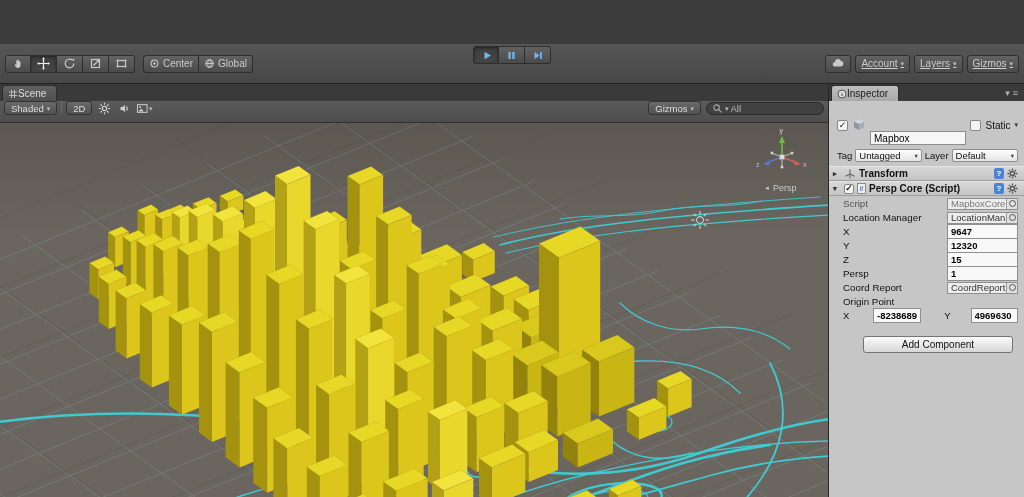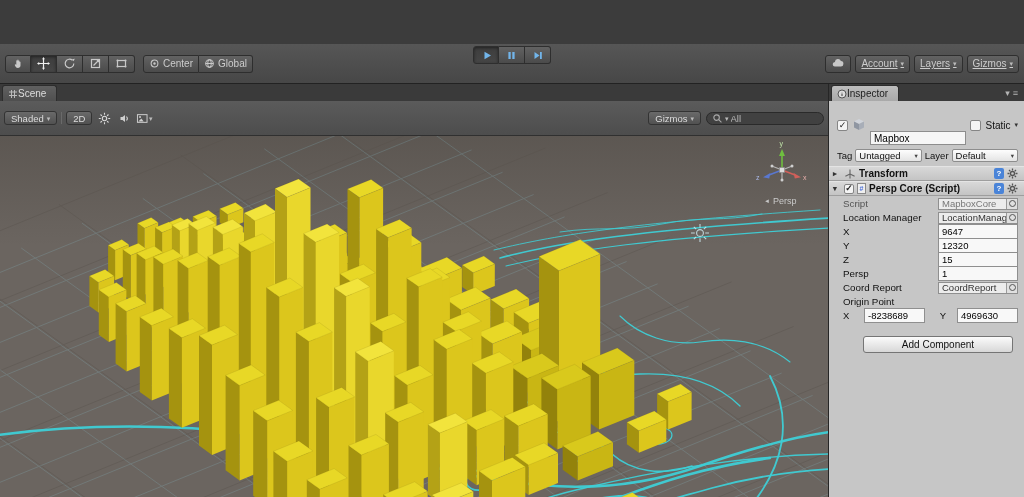--- a/index.html
+++ b/index.html
@@ -25,22 +25,22 @@
 
   
   .main { flex:1; display:flex; min-height:0; }
   .scene-panel { width:828px; flex:none; display:flex; flex-direction:column; min-height:0; }
   .tabstrip { height:17px; flex:none; background:#3a3a3a; display:flex; align-items:flex-end; padding-left:2px; }
   .tab { height:16px; padding:0 10px 0 5px; background:linear-gradient(#606060,#4f4f4f); border:1px solid #2d2d2d;
          border-bottom:none; border-radius:3px 3px 0 0; color:#ddd; font-size:10px; display:flex; align-items:center; }
   .tabstrip.light .tab { background:linear-gradient(#bdbdbd,#a9a9a9); color:#1c1c1c; }
   .strip-menu { margin-left:auto; padding:0 6px 3px 0; color:#b5b5b5; font-size:9px; display:flex; gap:3px; align-items:center; }
 
-  .scene-toolbar { height:35px; flex:none; background:linear-gradient(#5b5b5b,#4d4d4d); border-bottom:1px solid #303030;
-                   display:flex; align-items:center; padding:0 4px; gap:4px; }
+  .scene-toolbar { height:22px; flex:none; background:linear-gradient(#5b5b5b,#4d4d4d); border-bottom:1px solid #303030;
+                   display:flex; align-items:flex-start; padding:0 4px; gap:4px; }
   .sbtn { height:14px; background:linear-gradient(#6a6a6a,#515151); border:1px solid #333; border-radius:3px;
           color:#ddd; display:flex; align-items:center; padding:0 6px; gap:3px; font-size:9.5px; }
   .sicon { width:16px; height:14px; display:flex; align-items:center; justify-content:center; }
   .stb-right { margin-left:auto; display:flex; gap:5px; align-items:center; }
   .search { height:13px; width:118px; background:#414141; border:1px solid #2a2a2a; border-radius:7px;
             display:flex; align-items:center; padding:0 5px; gap:2px; }
   .search input { background:transparent; border:none; outline:none; color:#b8b8b8; font-size:9.5px; width:72px;
                   font-family:Liberation Sans, sans-serif; }
   .sep { width:1px; height:12px; background:#3a3a3a; border-right:1px solid #6a6a6a; }
 
@@ -66,24 +66,24 @@
                  background:linear-gradient(#d8d8d8,#c4c4c4); border-top:1px solid #e4e4e4; border-bottom:1px solid #9e9e9e;
                  font-weight:bold; font-size:10px; }
   .fold { font-size:7.5px; color:#333; width:8px; flex:none; }
   .hdr-icons { margin-left:auto; display:flex; gap:3px; align-items:center; }
   .book { width:10px; height:11px; background:#4a84d8; border-radius:2px; color:#fff; font-size:8px; line-height:11px;
           text-align:center; font-weight:bold; }
   .book::after { content:"?"; }
   .script-icon { width:9px; height:11px; background:#efefef; border:1px solid #8a8a8a; font-size:7px; line-height:10px;
                  text-align:center; color:#4a6fd8; font-weight:bold; flex:none; }
   .script-icon::after { content:"#"; }
-  .insp-row { display:flex; align-items:center; height:13px; padding:0 6px 0 14px; margin:1px 0; gap:11px; }
+  .insp-row { display:flex; align-items:center; height:13px; padding:0 6px 0 14px; margin:1px 0; gap:20px; }
   .lbl { width:84px; flex:none; font-size:9.8px; white-space:nowrap; overflow:hidden; }
   .field { flex:1; min-width:0; height:15px; border:1px solid #8f8f8f; background:#f8f8f8; font-size:9.5px;
-           padding:0 3px; font-family:"Liberation Sans",sans-serif; }
+           padding:0 3px; font-family:"Liberation Sans",sans-serif;font-weight:bold; }
   .objfield { flex:1; min-width:0; height:12px; border:1px solid #8f8f8f; background:#ececec; display:flex;
               align-items:center; padding-left:3px; font-size:9.5px; }
   .objtext { flex:1; min-width:0; overflow:hidden; white-space:nowrap; color:#333; }
   .picker { width:11px; height:10px; flex:none; border-left:1px solid #9a9a9a; background:#e0e0e0;
             display:flex; align-items:center; justify-content:center; }
   .picker::after { content:""; width:5px; height:5px; border:1px solid #555; border-radius:50%; }
   .link { color:#2c63e8; font-size:9.8px; }
   .mini { width:10px; flex:none; font-size:9.5px; }
   .add-wrap { display:flex; justify-content:center; padding:13px 0;margin-left:23px; }
   .add-btn { width:150px; height:17px; background:linear-gradient(#fbfbfb,#d7d7d7); border:1px solid #757575;

